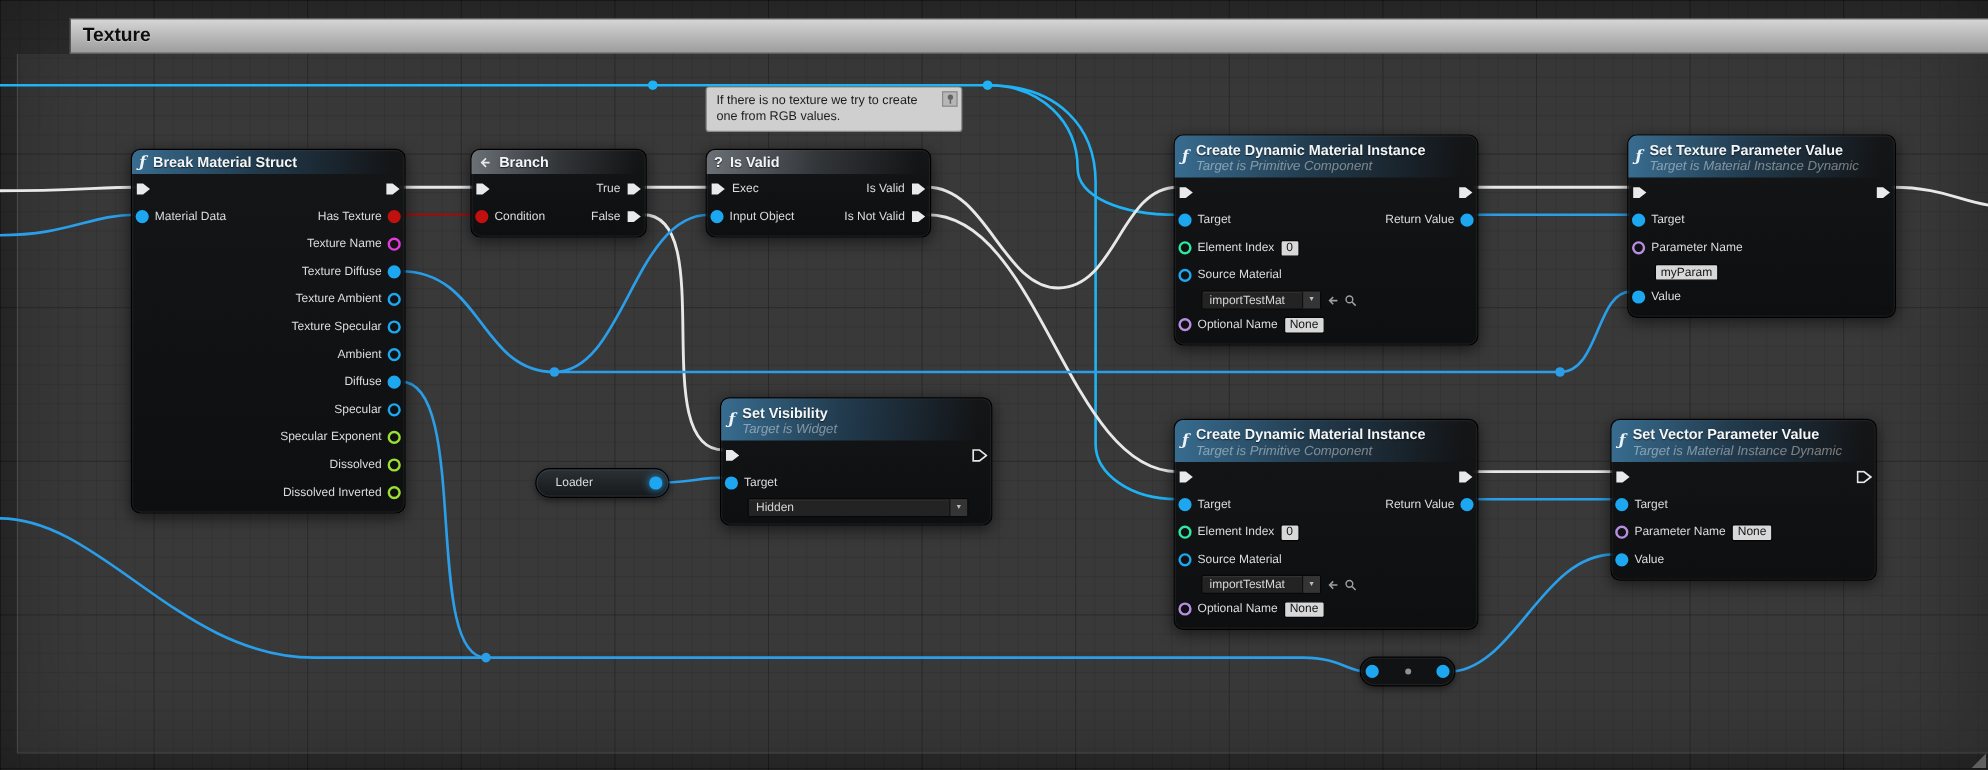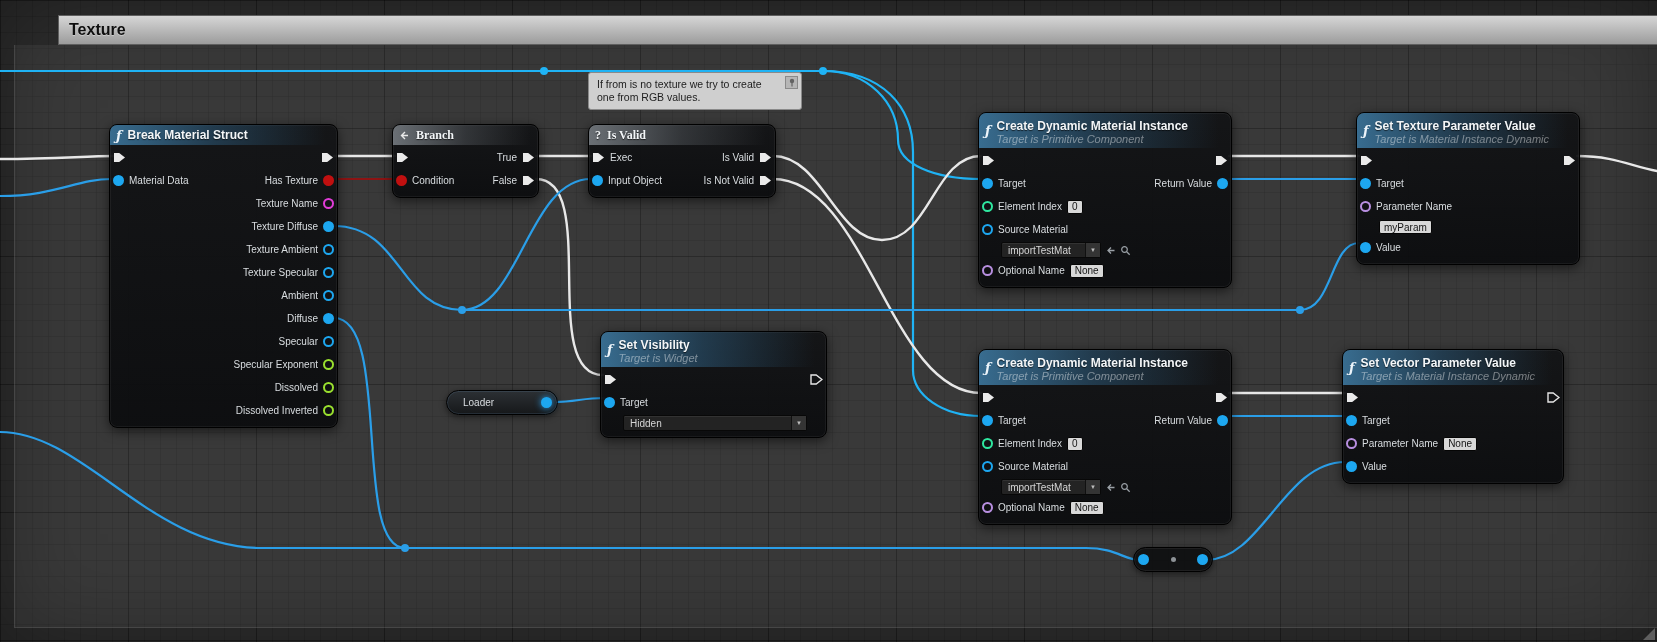--- a/index.html
+++ b/index.html
@@ -27,21 +27,21 @@
   .w-bool { stroke:#8d1414; stroke-width:2.2; }
   .w-data { stroke:#2a9ee8; stroke-width:2.2; }
   .w-cyan { stroke:#1fb3f5; stroke-width:2.2; }
 
   .node { position:absolute; background:linear-gradient(rgba(19,20,22,0.96),rgba(11,12,14,0.94));
     border:1px solid #000; border-radius:8px; color:#dfe3e6;
     box-shadow:0 3px 12px rgba(0,0,0,0.55), inset 0 0 0 1px rgba(255,255,255,0.05); }
   .nhead { display:flex; align-items:center; gap:6px; padding:3px 8px 3px 6px;
     border-radius:7px 7px 0 0; min-height:20px; }
   .nhead.fn   { background:linear-gradient(90deg, rgba(58,113,150,0.95) 0%, rgba(45,90,122,0.55) 45%, rgba(25,32,40,0) 95%); }
-  .nhead.flow { background:linear-gradient(90deg, rgba(122,128,134,0.85) 0%, rgba(88,93,98,0.45) 50%, rgba(40,42,44,0) 95%);font-family:Liberation Serif, serif; }
+  .nhead.flow { background:linear-gradient(90deg, rgba(122,128,134,0.85) 0%, rgba(88,93,98,0.45) 50%, rgba(40,42,44,0) 95%); }
   .fnicon { font-family:"DejaVu Serif", serif; font-style:italic; font-weight:bold;
     font-size:13px; color:#ecf4fa; line-height:13px; }
   .title { font-size:12px; font-weight:bold; color:#f3f6f8; line-height:14px;
     text-shadow:0 1px 1px rgba(0,0,0,0.65); white-space:nowrap; }
   .subtitle { font-size:11px; font-style:italic; color:rgba(255,255,255,0.42); line-height:11px; white-space:nowrap; }
   .nbody { padding:1px 0 5px; }
   .row { display:flex; align-items:center; height:23px; }
   .row .l { display:flex; align-items:center; gap:5px; flex:1; padding-left:3px; min-width:0; }
   .row .r { display:flex; align-items:center; gap:5px; flex:1; justify-content:flex-end; padding-right:3px; min-width:0; }
   .plabel { font-size:10px; color:#d9dde0; white-space:nowrap; }
@@ -119,21 +119,21 @@
     <path class="w-data" d="M1229,416 C1282,416 1296,416 1345,416"></path>
 
     <circle cx="544" cy="71" r="4" fill="#1fb3f5"></circle>
     <circle cx="823" cy="71" r="4" fill="#1fb3f5"></circle>
     <circle cx="462" cy="310" r="4" fill="#2a9ee8"></circle>
     <circle cx="1300" cy="310" r="4" fill="#2a9ee8"></circle>
     <circle cx="405" cy="548" r="4" fill="#2a9ee8"></circle>
   </svg>
 
   <div class="bubble" style="left:588px;top:72px;width:214px">
-    <div>If from is no texture we try to create</div>
+    <div>If there is no texture we try to create</div>
     <div>one from RGB values.</div>
     <span class="bubble-pin">
       <svg width="8" height="9" viewBox="0 0 8 9">
           <circle cx="4" cy="3" r="2.2" fill="#636363"></circle>
           <path d="M4 5v3.5" stroke="#636363" stroke-width="1.2"></path>
         </svg>
     </span>
   </div>
 
   <div class="node" style="left:109px;top:124px;width:229px">

